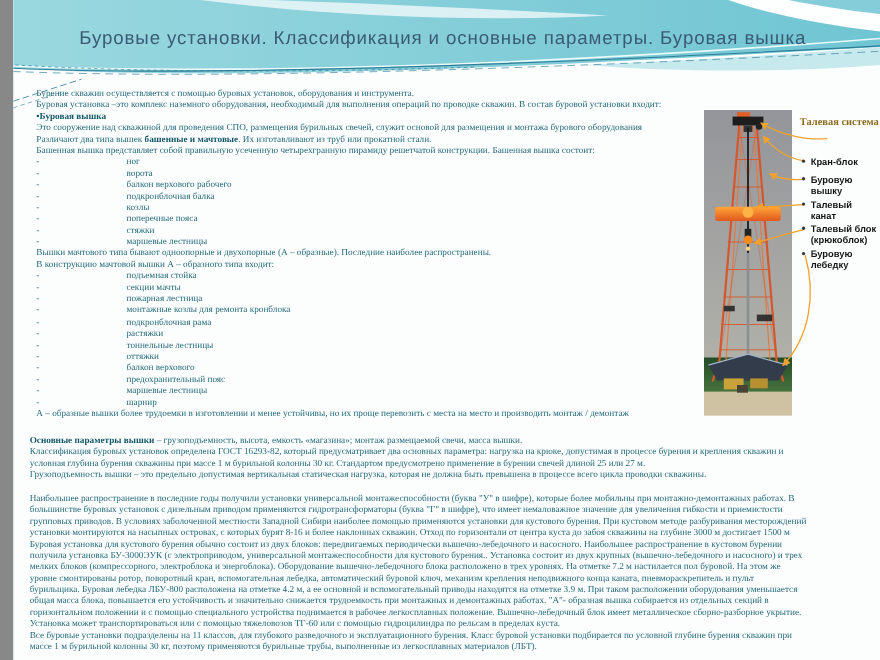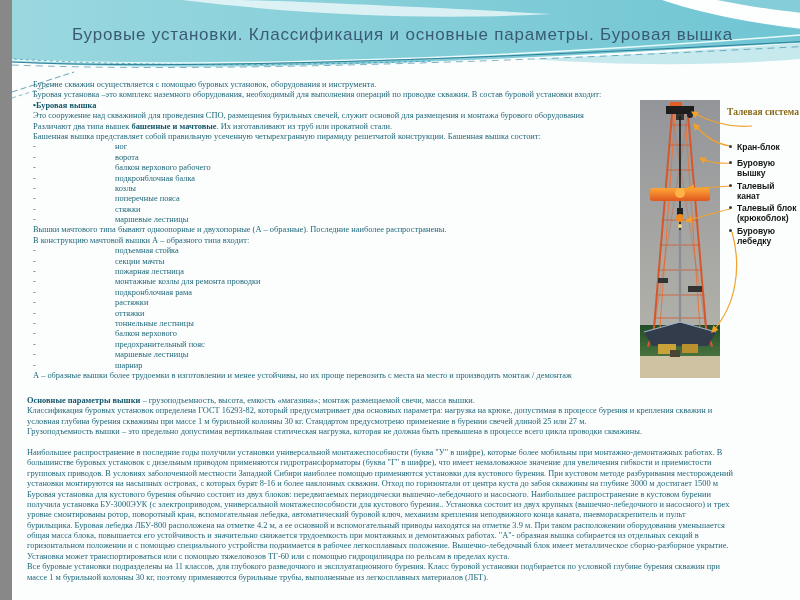--- a/index.html
+++ b/index.html
@@ -83,43 +83,44 @@
       <div class="tline list"><span class="dash">-</span><span>подкронблочная балка</span></div>
       <div class="tline list"><span class="dash">-</span><span>козлы</span></div>
       <div class="tline list"><span class="dash">-</span><span>поперечные пояса</span></div>
       <div class="tline list"><span class="dash">-</span><span>стяжки</span></div>
       <div class="tline list"><span class="dash">-</span><span>маршевые лестницы</span></div>
       <div class="tline"><span>Вышки мачтового типа бывают одноопорные и двухопорные (А – образные).  Последние наиболее распространены.</span></div>
       <div class="tline"><span>В конструкцию мачтовой вышки А – образного типа входит:</span></div>
       <div class="tline list"><span class="dash">-</span><span>подъемная стойка</span></div>
       <div class="tline list"><span class="dash">-</span><span>секции мачты</span></div>
       <div class="tline list"><span class="dash">-</span><span>пожарная лестница</span></div>
-      <div class="tline list"><span class="dash">-</span><span>монтажные козлы для ремонта проводки</span></div>
+      <div class="tline list"><span class="dash">-</span><span>монтажные козлы для ремонта кронблока</span></div>
       <div class="tline list"><span class="dash">-</span><span>подкронблочная рама</span></div>
       <div class="tline list"><span class="dash">-</span><span>растяжки</span></div>
+      <div class="tline list"><span class="dash">-</span><span>тоннельные лестницы</span></div>
       <div class="tline list"><span class="dash">-</span><span>оттяжки</span></div>
-      <div class="tline list"><span class="dash">-</span><span>тоннельные лестницы</span></div>
       <div class="tline list"><span class="dash">-</span><span>балкон верхового</span></div>
       <div class="tline list"><span class="dash">-</span><span>предохранительный пояс</span></div>
       <div class="tline list"><span class="dash">-</span><span>маршевые лестницы</span></div>
       <div class="tline list"><span class="dash">-</span><span>шарнир</span></div>
       <div class="tline"><span>А – образные вышки более трудоемки в изготовлении и менее устойчивы, но их проще перевозить с места на место и производить монтаж / демонтаж</span></div>
     </div>
   <div id="content-b" class="textblock">
       <div class="tline"><span class="b">Основные параметры вышки </span><span> – грузоподъемность, высота, емкость  «магазина»;  монтаж размещаемой свечи, масса вышки.</span></div>
       <div class="tline"><span>Классификация буровых установок определена ГОСТ 16293-82, который предусматривает два основных параметра: нагрузка на крюке,  допустимая в процессе бурения и крепления скважин и</span></div>
       <div class="tline"><span>условная глубина бурения скважины при массе 1 м бурильной колонны 30 кг.  Стандартом предусмотрено применение в бурении свечей длиной 25 или 27 м.</span></div>
       <div class="tline"><span>Грузоподъемность вышки – это предельно допустимая вертикальная статическая нагрузка, которая не должна быть превышена в процессе  всего цикла проводки скважины.</span></div>
       <div class="tline">&nbsp;</div>
       <div class="tline"><span>Наибольшее распространение в последние годы получили установки универсальной монтажеспособности (буква "У" в шифре), которые более мобильны при монтажно-демонтажных работах.  В</span></div>
       <div class="tline"><span>большинстве буровых установок с дизельным приводом применяются гидротрансформаторы (буква "Г" в шифре), что имеет немаловажное значение для увеличения гибкости и приемистости</span></div>
       <div class="tline"><span>групповых приводов. В условиях  заболоченной местности  Западной  Сибири наиболее  помощью применяются установки для кустового бурения.  При кустовом методе разбуривания месторождений</span></div>
       <div class="tline"><span>установки монтируются на насыпных  островах,  с которых бурят 8-16 и более  наклонных  скважин.   Отход по горизонтали от центра  куста до  забоя скважины  на глубине  3000 м достигает 1500 м</span></div>
       <div class="tline"><span>Буровая установка  для кустового бурения обычно состоит из двух блоков:  передвигаемых  периодически вышечно-лебедочного и насосного.   Наибольшее распространение в  кустовом бурении</span></div>
       <div class="tline"><span>получила установка БУ-3000ЭУК (с электроприводом,  универсальной монтажеспособности для кустового бурения..  Установка состоит из двух крупных  (вышечно-лебедочного и насосного) и трех</span></div>
+      <div class="tline"><span>мелких блоков (компрессорного,  электроблока и энергоблока).  Оборудование вышечно-лебедочного блока расположено в трех уровнях.  На отметке  7.2 м настилается пол буровой.  На этом же</span></div>
       <div class="tline"><span>уровне смонтированы ротор,  поворотный кран,  вспомогательная лебедка,  автоматический буровой ключ, механизм крепления неподвижного конца каната,  пневмораскрепитель  и пульт</span></div>
       <div class="tline"><span>бурильщика.  Буровая лебедка ЛБУ-800 расположена на  отметке 4.2 м, а ее основной и вспомогательный приводы находятся на отметке 3.9 м.  При таком расположении оборудования уменьшается</span></div>
       <div class="tline"><span>общая масса блока,  повышается его устойчивость  и  значительно снижается трудоемкость  при монтажных и демонтажных работах.  "А"- образная вышка  собирается из отдельных  секций в</span></div>
       <div class="tline"><span>горизонтальном положении и с помощью специального устройства поднимается в рабочее легкосплавных положение.  Вышечно-лебедочный блок имеет металлическое сборно-разборное укрытие.</span></div>
       <div class="tline"><span>Установка может транспортироваться или с помощью тяжеловозов ТГ-60 или с помощью гидроцилиндра по рельсам в пределах куста.</span></div>
       <div class="tline"><span>Все буровые установки подразделены на 11 классов,  для глубокого разведочного и эксплуатационного бурения.  Класс буровой установки подбирается по условной глубине бурения скважин при</span></div>
       <div class="tline"><span>массе  1 м бурильной колонны 30 кг, поэтому применяются  бурильные трубы, выполненные  из  легкосплавных материалов  (ЛБТ).</span></div>
     </div>
 
   <div id="figure">

